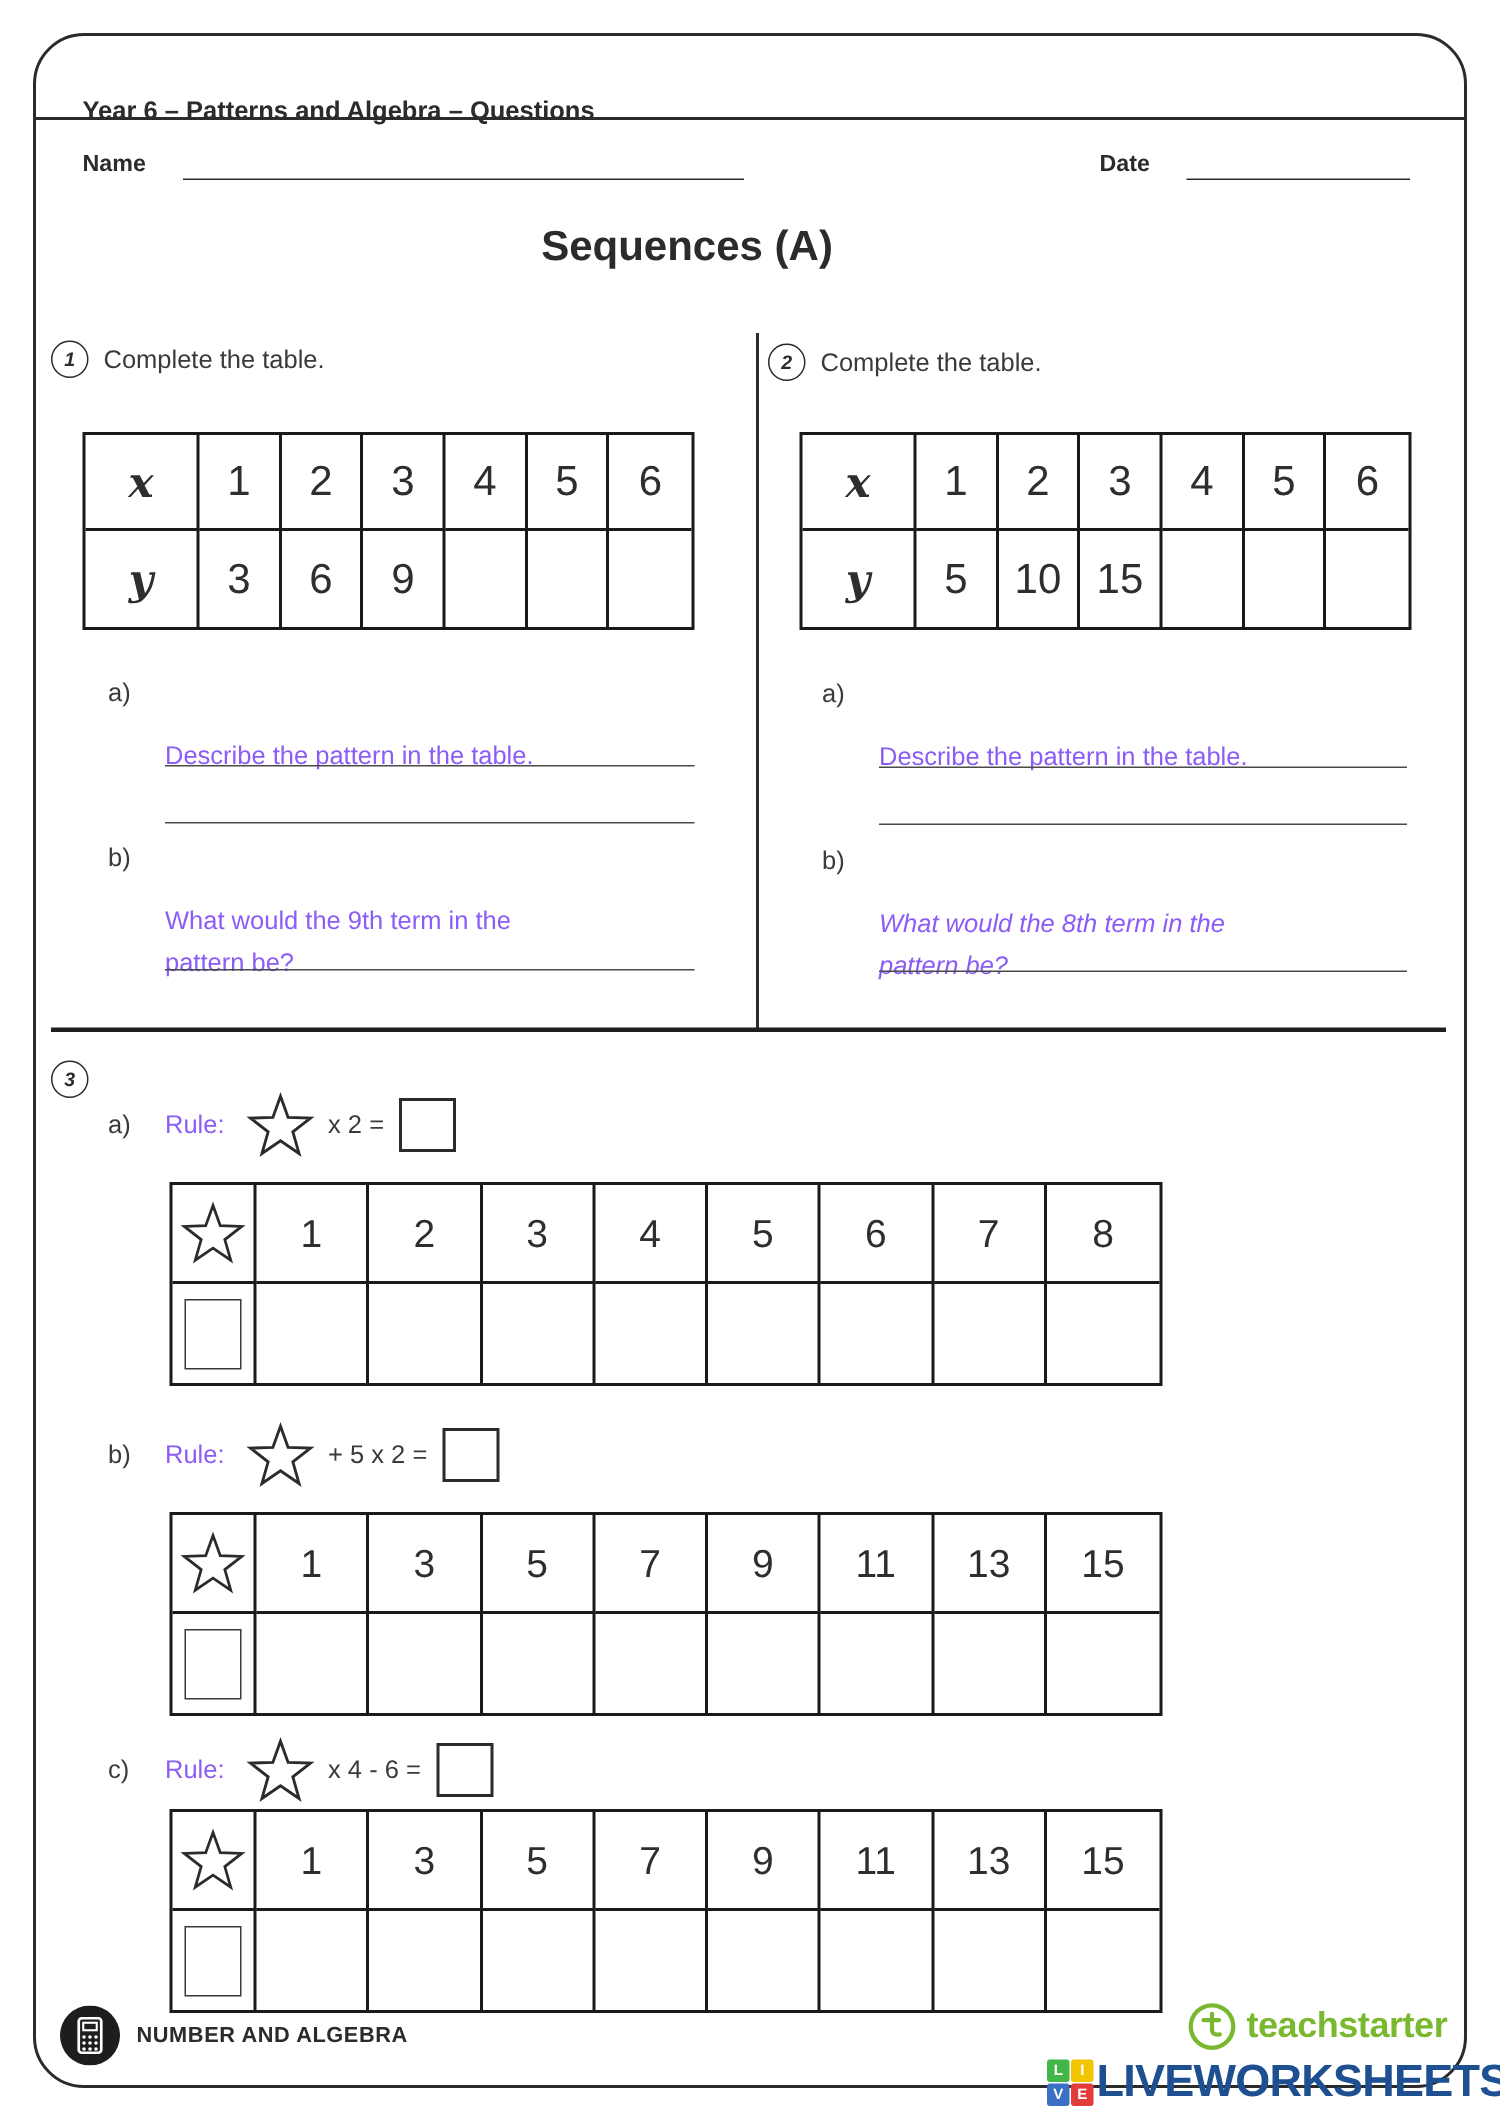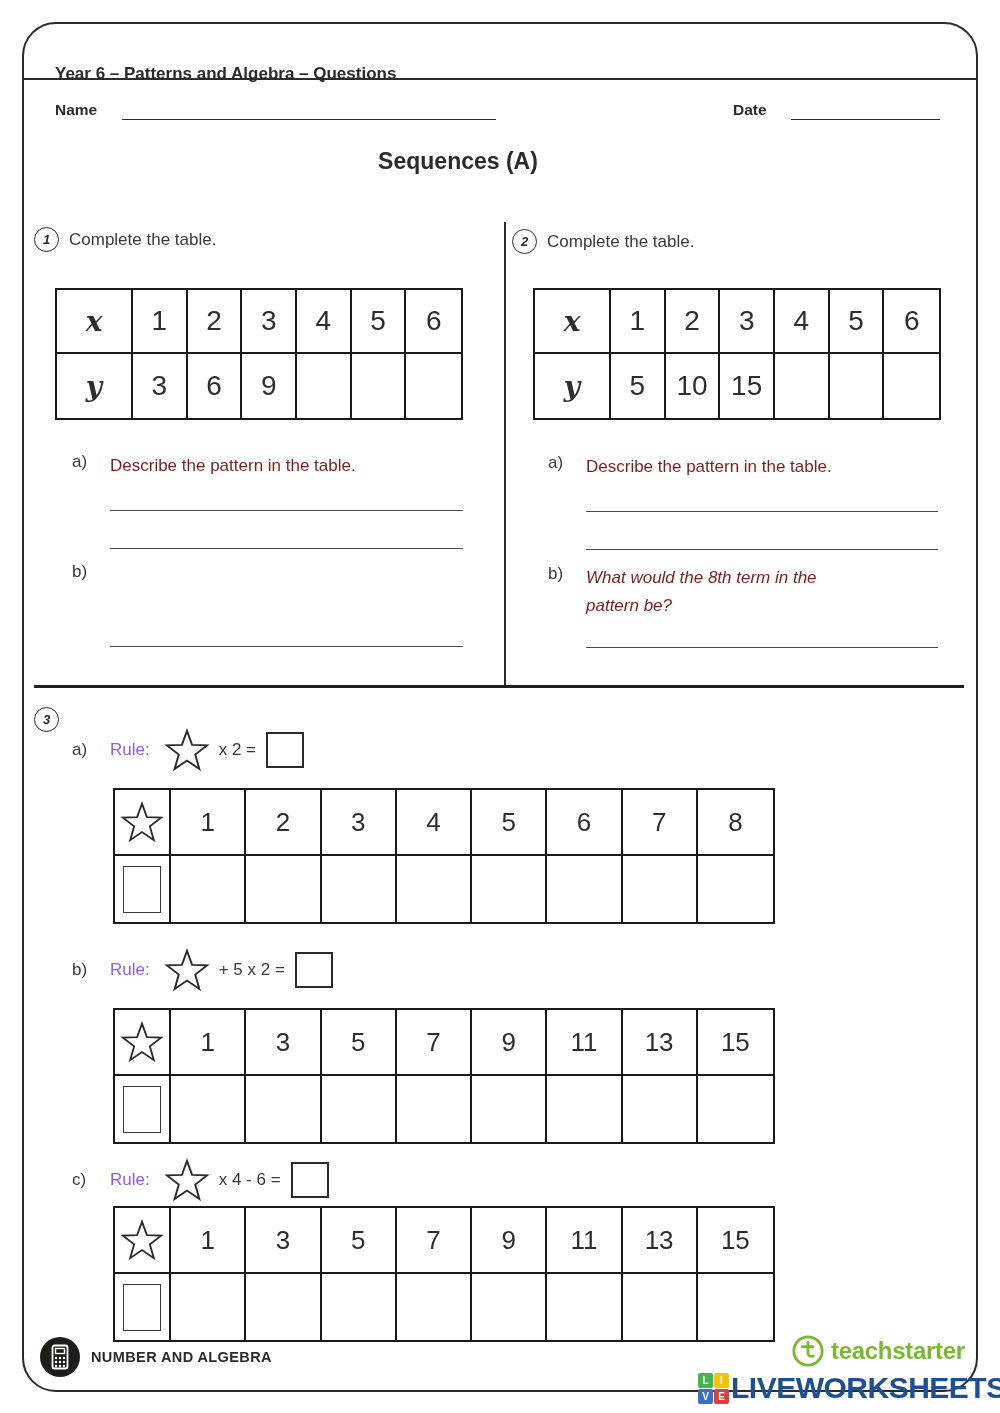--- a/index.html
+++ b/index.html
@@ -7,31 +7,31 @@
   .page { position:relative; width:1000px; height:1413px; background:#ffffff; overflow:hidden; }
   .abs { position:absolute; }
 
   .frame { left:22px; top:22px; width:956px; height:1370px; border:2.5px solid #2b2b2b; border-radius:34px; z-index:0; }
   .header-title { left:55px; top:36px; font-size:17px; font-weight:700; color:#2b2b2b;margin-top:28px; }
   .header-divider { left:24px; top:78px; width:952px; border-top:2px solid #2b2b2b; }
 
   .field-label { font-size:15.5px; font-weight:700; color:#2b2b2b; }
   .write-line { border-bottom:1.8px solid #2b2b2b; height:19px; }
 
-  .ws-title { left:0; top:148px; width:916px; text-align:center; font-size:23px; font-weight:700; color:#2b2b2b; }
+  .ws-title { left:0; top:148px; width:916px; text-align:center; font-size:28px; font-weight:700; color:#2b2b2b; }
 
   .vdivider { left:504px; top:222px; height:464px; border-left:2px solid #2b2b2b; }
   .q3-divider { left:34px; top:685px; width:930px; border-top:3.5px solid #1f1f1f; }
 
   .qnum { width:25px; height:25px; border:1.7px solid #2b2b2b; border-radius:50%;
           display:flex; align-items:center; justify-content:center;
           font-size:13px; font-style:italic; font-weight:700; color:#2b2b2b; }
   .prompt { font-size:17px; color:#3a3a3a; }
   .part-label { font-size:17px; color:#3a3a3a; }
-  .part-text { font-size:17px; color:#7f1d1d; line-height:1.62; }
+  .part-text { font-size:17px; color:#8b5cf6; line-height:1.62;margin-top:38px; }
   .answer-line { border-top:1.6px solid #4a4a4a; height:0; }
 
   .xy-table { display:grid; grid-template-columns:76px repeat(6,1fr); grid-auto-rows:64px;
               border:2px solid #1a1a1a; background:#fff; }
   .xy-table .cell { border-right:2px solid #1a1a1a; border-bottom:2px solid #1a1a1a;
                     display:flex; align-items:center; justify-content:center;
                     font-size:28px; color:#2e2e2e; }
   .xy-table .cell:nth-child(7n) { border-right:none; }
   .xy-table .cell:nth-child(n+8) { border-bottom:none; }
   .xy-head { font-family:"DejaVu Serif","Liberation Serif",serif; font-style:italic; font-weight:700; font-size:28px !important; }
@@ -106,20 +106,21 @@
     <div class="cell"></div>
     <div class="cell"></div>
   </div>
 
   <span class="abs part-label" style="left:72px; top:452px;">a)</span>
   <div class="abs part-text" style="left:110px; top:452px; width:340px;">Describe the pattern in the table.</div>
   <div class="abs answer-line" style="left:110px; top:510px; width:353px;"></div>
   <div class="abs answer-line" style="left:110px; top:548px; width:353px;"></div>
 
   <span class="abs part-label" style="left:72px; top:562px;">b)</span>
+  <div class="abs part-text" style="left:110px; top:562px; width:272px;">What would the 9th term in the pattern be?</div>
   <div class="abs answer-line" style="left:110px; top:646px; width:353px;"></div>
 
   <div class="abs qnum" style="left:512px; top:229px;">
     <span>2</span>
   </div>
   <div class="abs prompt" style="left:547px; top:232px;">Complete the table.</div>
 
   <div class="abs xy-table" style="left:533px; top:288px; width:408px;">
     <div class="cell xy-head">x</div>
     <div class="cell">1</div>

